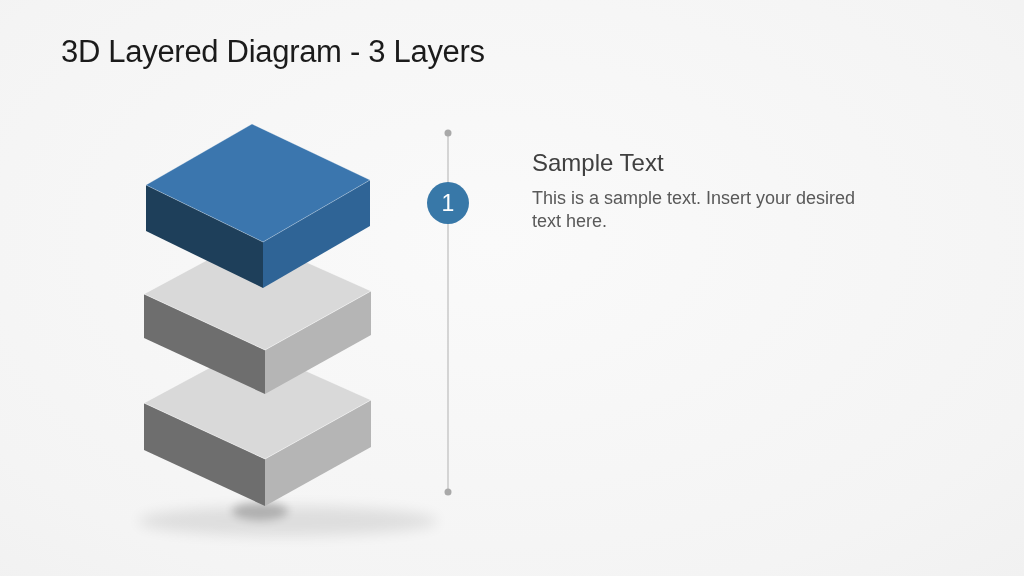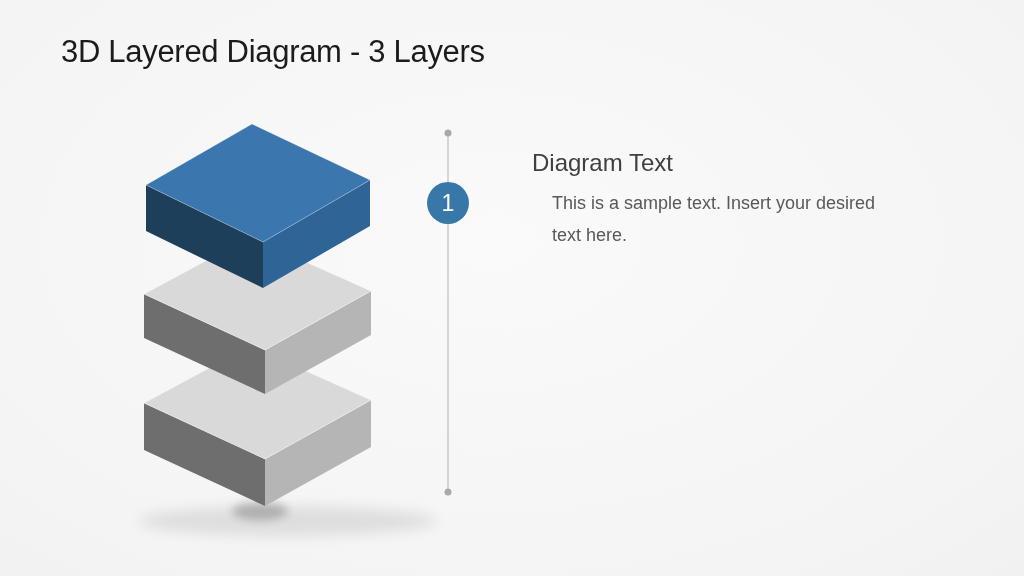--- a/index.html
+++ b/index.html
@@ -54,24 +54,23 @@
     color: #404040;
     white-space: nowrap;
   }
 
   .callout-body {
     position: absolute;
     left: 532px;
     top: 187px;
     width: 350px;
     font-size: 18px;
-    line-height: 32px;
+    line-height: 23px;
     font-weight: 400;
     color: #595959;
-    margin-left: 20px;
   }
 </style>
 </head>
 <body>
 
 <div class="slide">
 
   <h1 class="slide-title" style="color: rgb(27, 27, 27);">3D Layered Diagram - 3 Layers</h1>
 
   <svg class="diagram-svg" viewBox="0 0 1024 576" xmlns="http://www.w3.org/2000/svg">
@@ -113,17 +112,17 @@
       <circle cx="448" cy="133" r="3.5" fill="#a9a9a9"></circle>
       <circle cx="448" cy="492" r="3.5" fill="#a9a9a9"></circle>
     </g>
 
     <g>
       <circle cx="448" cy="203" r="21" fill="#3878a8"></circle>
       <text class="badge-number" x="448" y="211" text-anchor="middle" style="fill: rgb(255, 255, 255);">1</text>
     </g>
   </svg>
 
-  <div class="callout-heading" style="color: rgb(64, 64, 64);">Diagram Text</div>
+  <div class="callout-heading" style="color: rgb(64, 64, 64);">Sample Text</div>
 
   <div class="callout-body" style="color: rgb(89, 89, 89);">This is a sample text. Insert your desired text here.</div>
 
 </div>
 
 </body></html>

